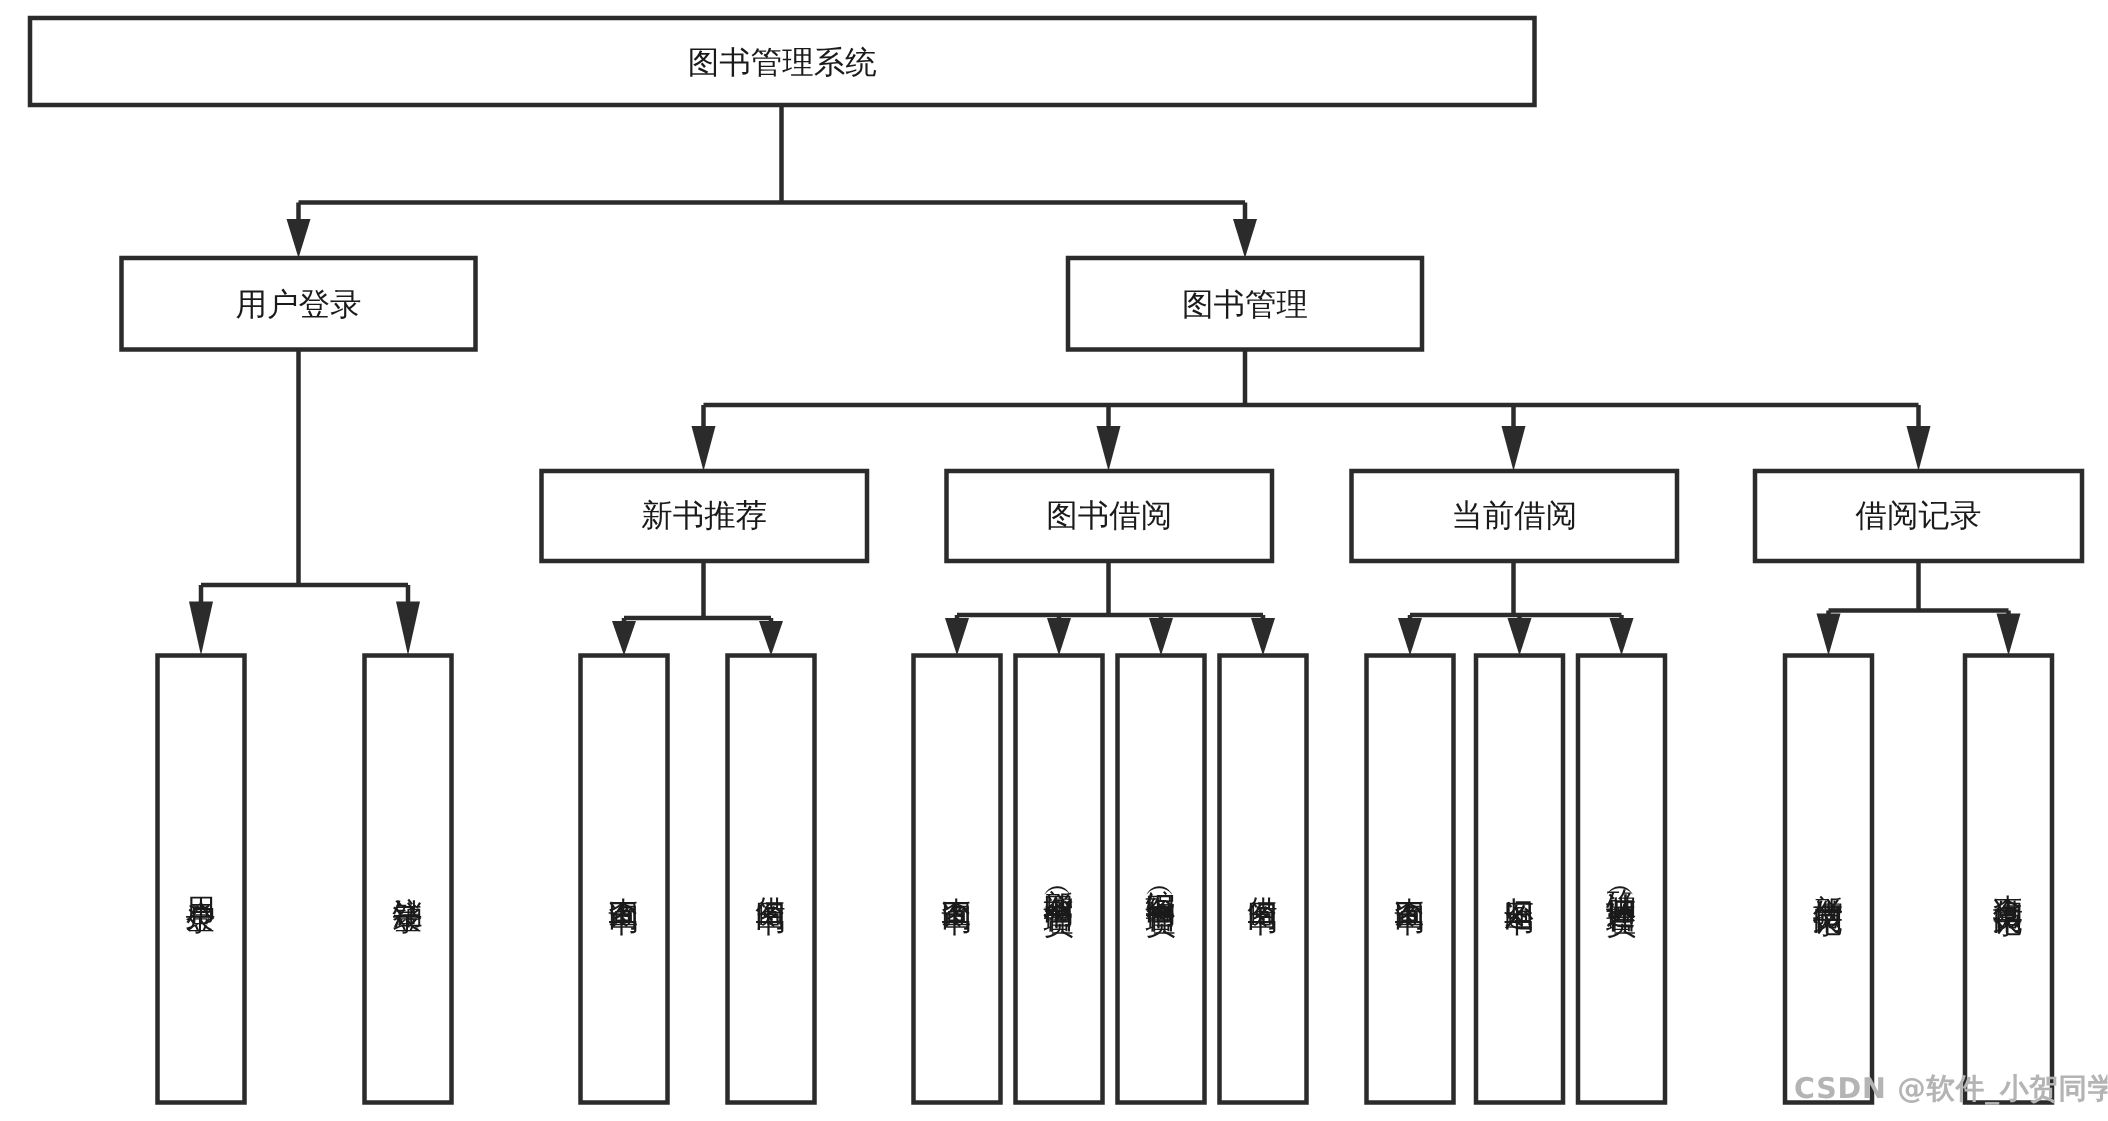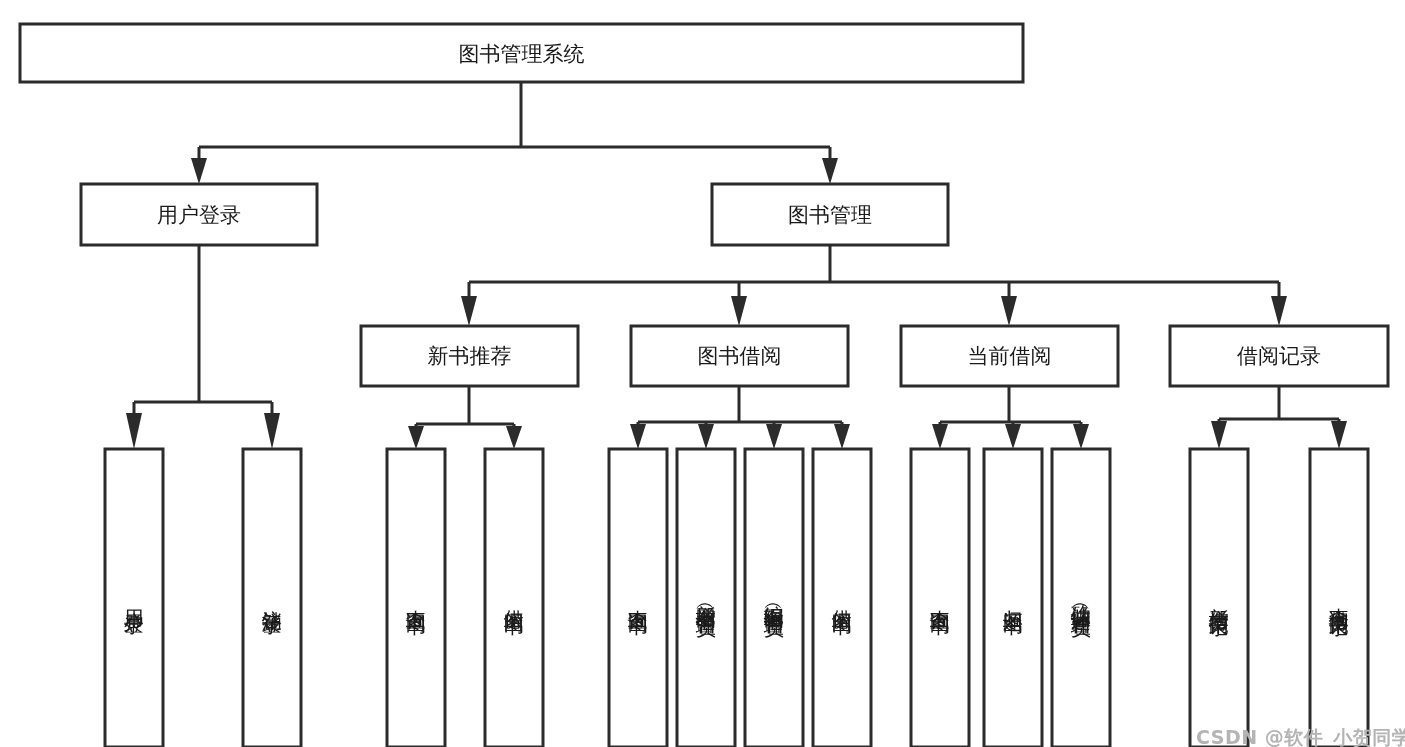--- a/index.html
+++ b/index.html
@@ -11,21 +11,20 @@
     width: 1405px;
     height: 747px;
     overflow: hidden;
     font-family: "DejaVu Sans", "Liberation Sans", sans-serif;
   }
   #diagram-root {
     position: relative;
     width: 1405px;
     height: 544px;
     background: #ffffff;
-    margin-top: 12px;
   }
   svg.diagram-canvas {
     position: absolute;
     left: 0;
     top: 0;
     width: 1405px;
     height: 747px;
   }
   .node-box {
     fill: #ffffff;

